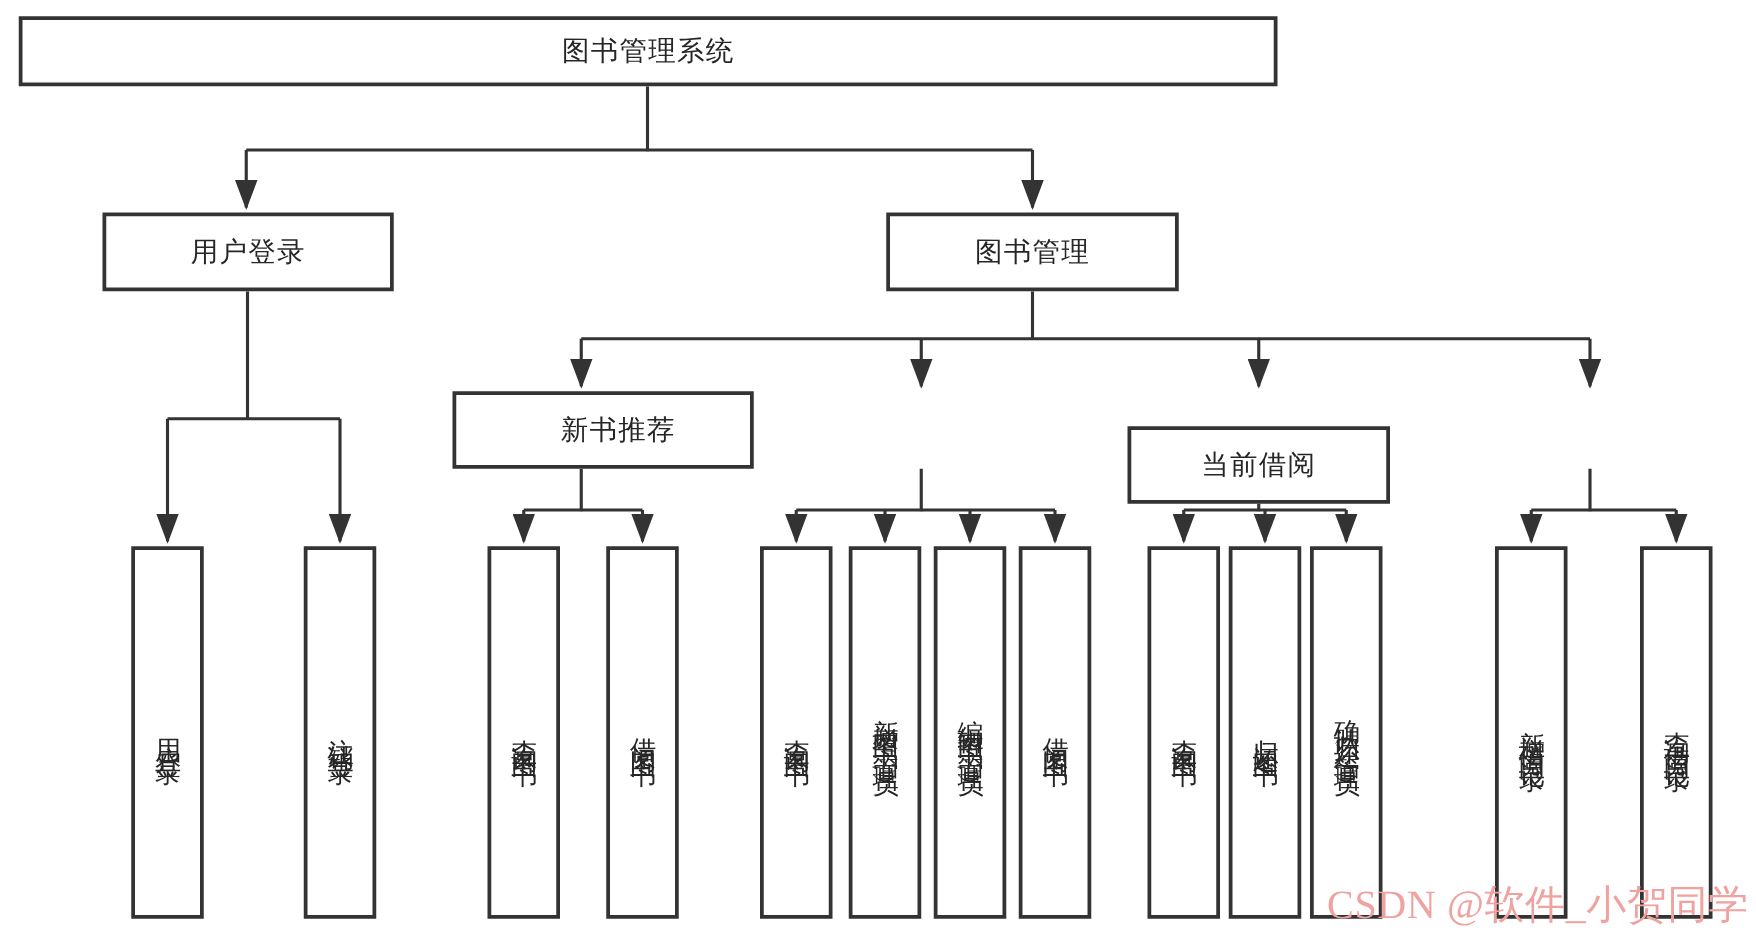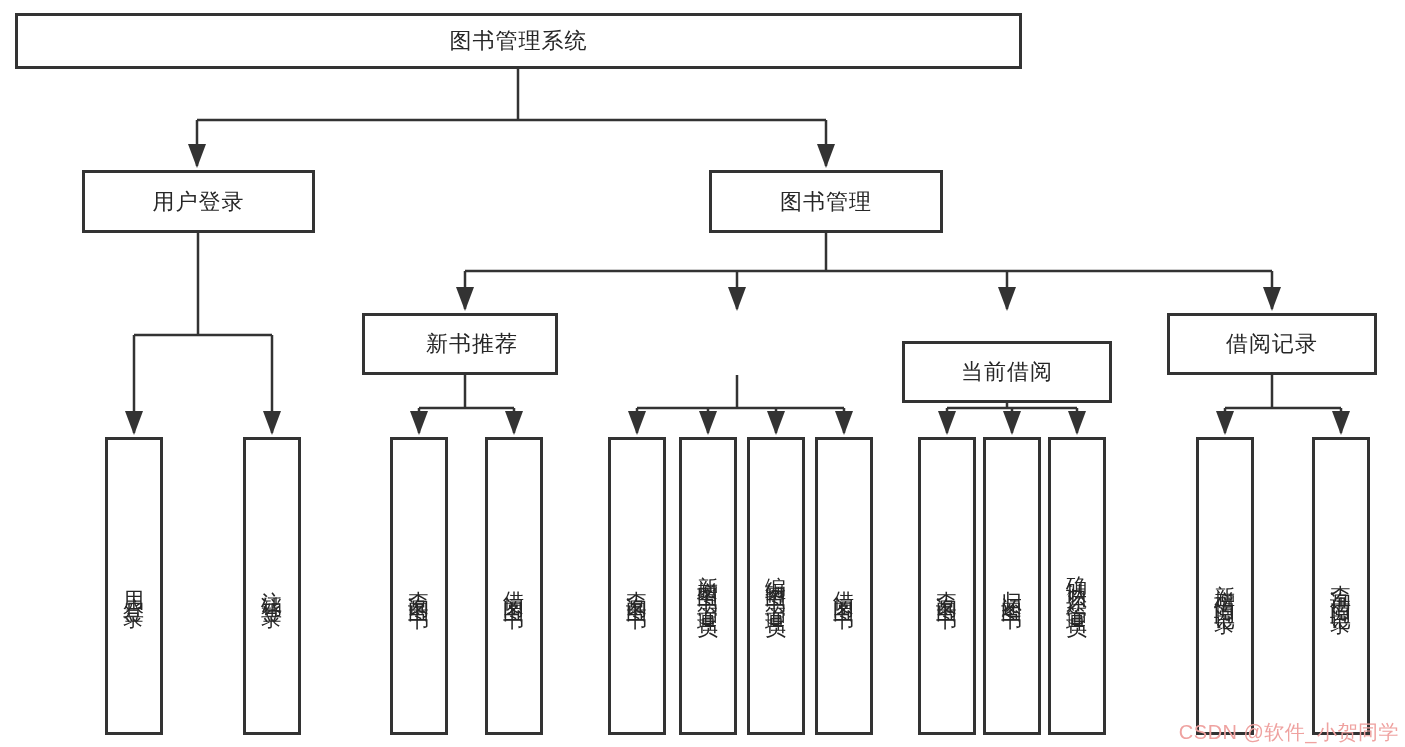--- a/index.html
+++ b/index.html
@@ -14,27 +14,27 @@
   .box{
     position:absolute;box-sizing:border-box;border:3px solid var(--line,#333333);
     background:#ffffff;display:flex;align-items:center;justify-content:center;
     z-index:2;text-align:center;
   }
   .h{font-size:22px;letter-spacing:1px;white-space:nowrap;}
   .v{font-size:21px;}
   .v .vtxt{writing-mode:vertical-rl;text-orientation:mixed;letter-spacing:6px;line-height:1.1;}
   .watermark{
     position:absolute;right:6px;bottom:1px;z-index:5;
-    font-size:20px;color:var(--wm,#efa2a0);letter-spacing:0.5px;white-space:nowrap;
+    font-size:32px;color:var(--wm,#efa2a0);letter-spacing:0.5px;white-space:nowrap;font-family:Liberation Serif, serif;
   }
   
   #n-root{left:15px;top:13px;width:1007px;height:56px;justify-content:center;}
   #n-user{left:82px;top:170px;width:233px;height:63px;}
   #n-mgmt{left:709px;top:170px;width:234px;height:63px;}
-  #n-newrec{left:362px;top:313px;width:196px;height:62px;padding-left:24px;}
+  #n-newrec{left:362px;top:313px;width:241px;height:62px;padding-left:24px;}
   #n-borrow{left:634px;top:313px;width:206px;height:62px;}
   #n-current{left:902px;top:313px;width:210px;height:62px;margin-top:28px;}
   #n-record{left:1167px;top:313px;width:210px;height:62px;}
   .leaf{top:437px;width:58px;height:298px;}
   #l-u1{left:105px;} #l-u2{left:243px;}
   #l-n1{left:390px;} #l-n2{left:485px;}
   #l-b1{left:608px;} #l-b2{left:679px;} #l-b3{left:747px;} #l-b4{left:815px;}
   #l-c1{left:918px;} #l-c2{left:983px;} #l-c3{left:1048px;}
   #l-r1{left:1196px;} #l-r2{left:1312px;}
 </style>
@@ -101,23 +101,20 @@
   <div id="n-mgmt" class="box h">
     <span>图书管理</span>
   </div>
 
   <div id="n-newrec" class="box h">
     <span>新书推荐</span>
   </div>
   <div id="n-current" class="box h">
     <span>当前借阅</span>
   </div>
-  <div id="n-record" class="box h">
-    <span>借阅记录</span>
-  </div>
 
   <div id="l-u1" class="box v leaf">
     <span class="vtxt">用户登录</span>
   </div>
   <div id="l-u2" class="box v leaf">
     <span class="vtxt">注销登录</span>
   </div>
 
   <div id="l-n1" class="box v leaf">
     <span class="vtxt">查询图书</span>

